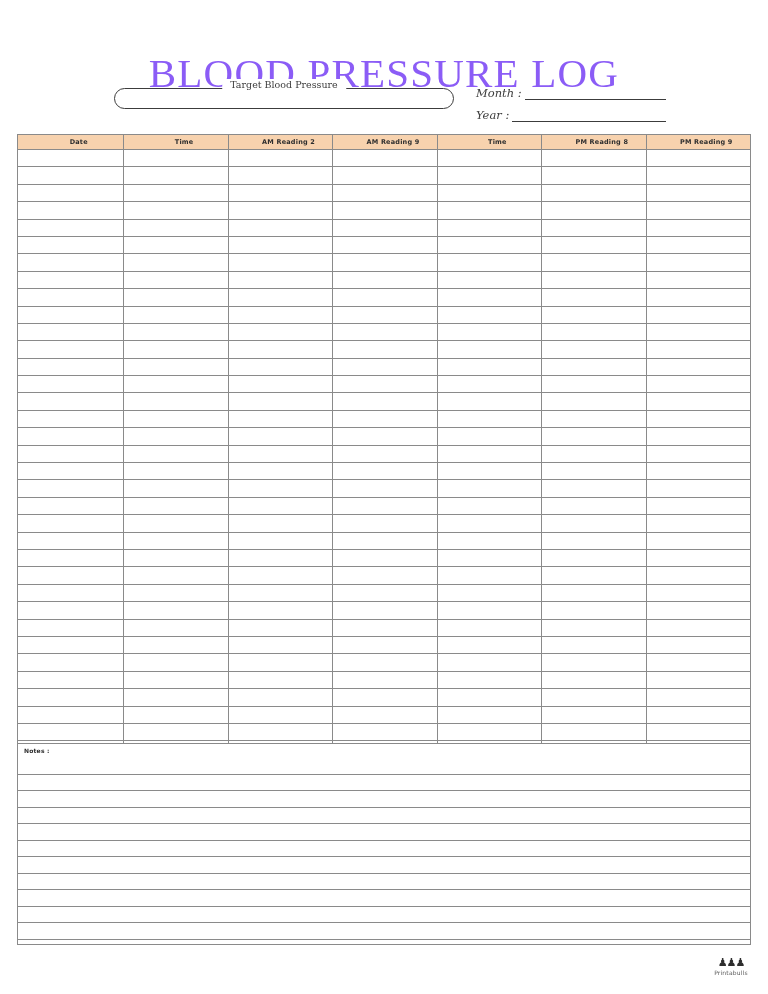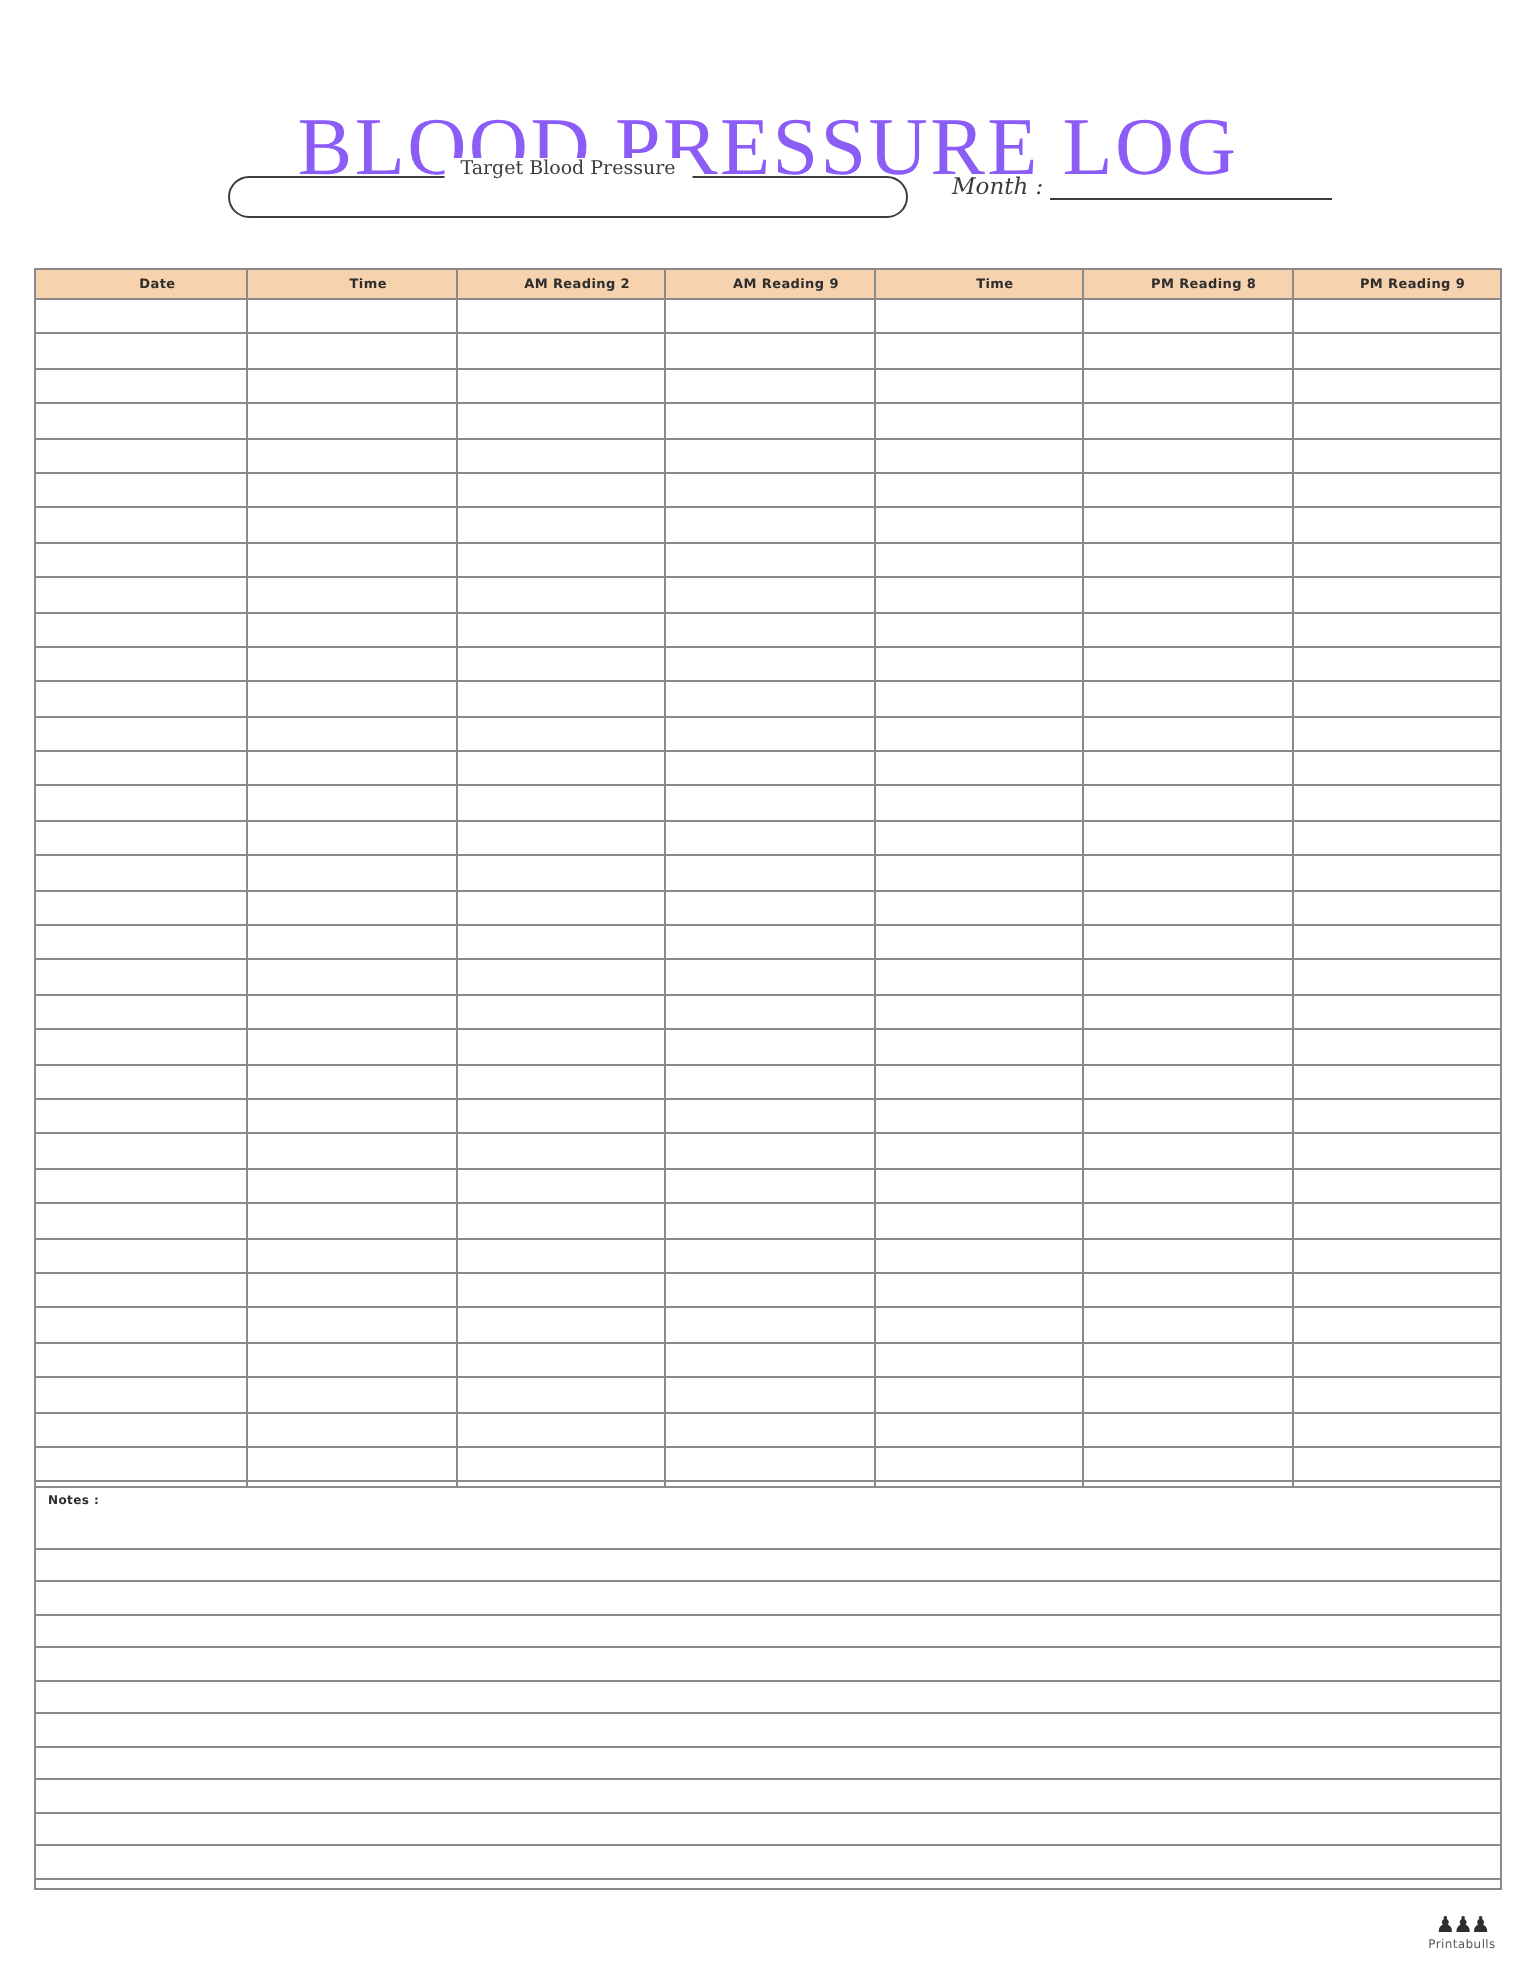--- a/index.html
+++ b/index.html
@@ -198,20 +198,24 @@
   <h1 class="title">BLOOD PRESSURE LOG</h1>
 
   <div class="target-wrap">
     <div class="target-pill"></div>
     <span class="target-label">Target Blood Pressure</span>
   </div>
 
   <div class="my-block">
     <div class="my-row">
       <span class="my-key">Month :</span>
+      <span class="my-line"></span>
+    </div>
+    <div class="my-row">
+      <span class="my-key">Year :</span>
       <span class="my-line"></span>
     </div>
   </div>
 
   <div class="table-wrap">
     <table class="log">
       <colgroup>
         <col class="col-date">
         <col class="col-time">
         <col class="col-read">

